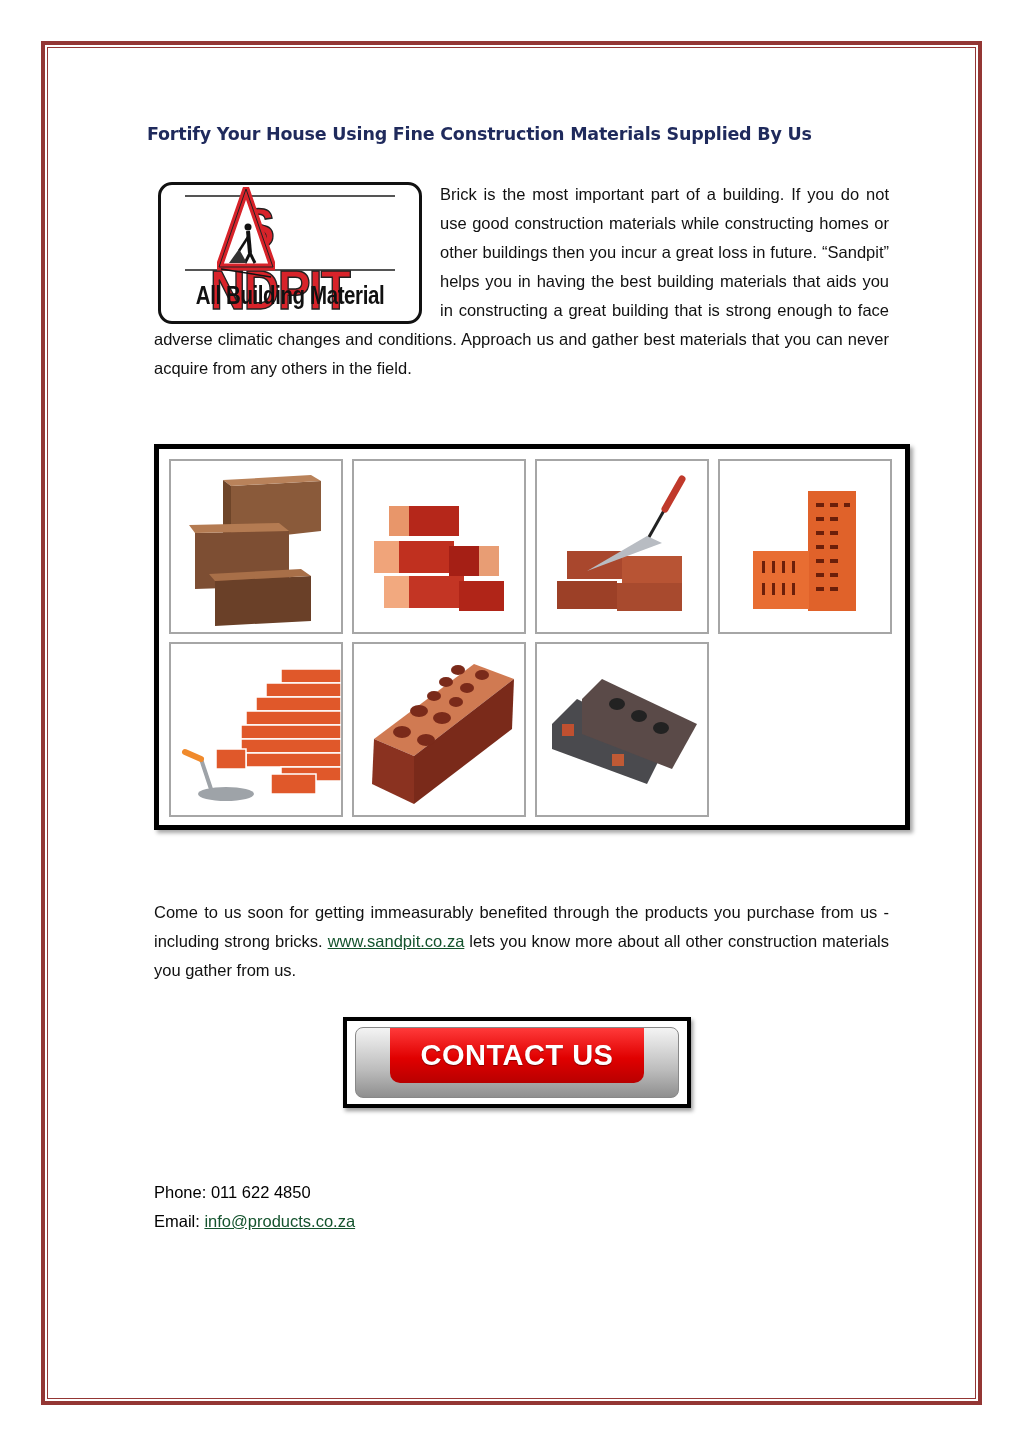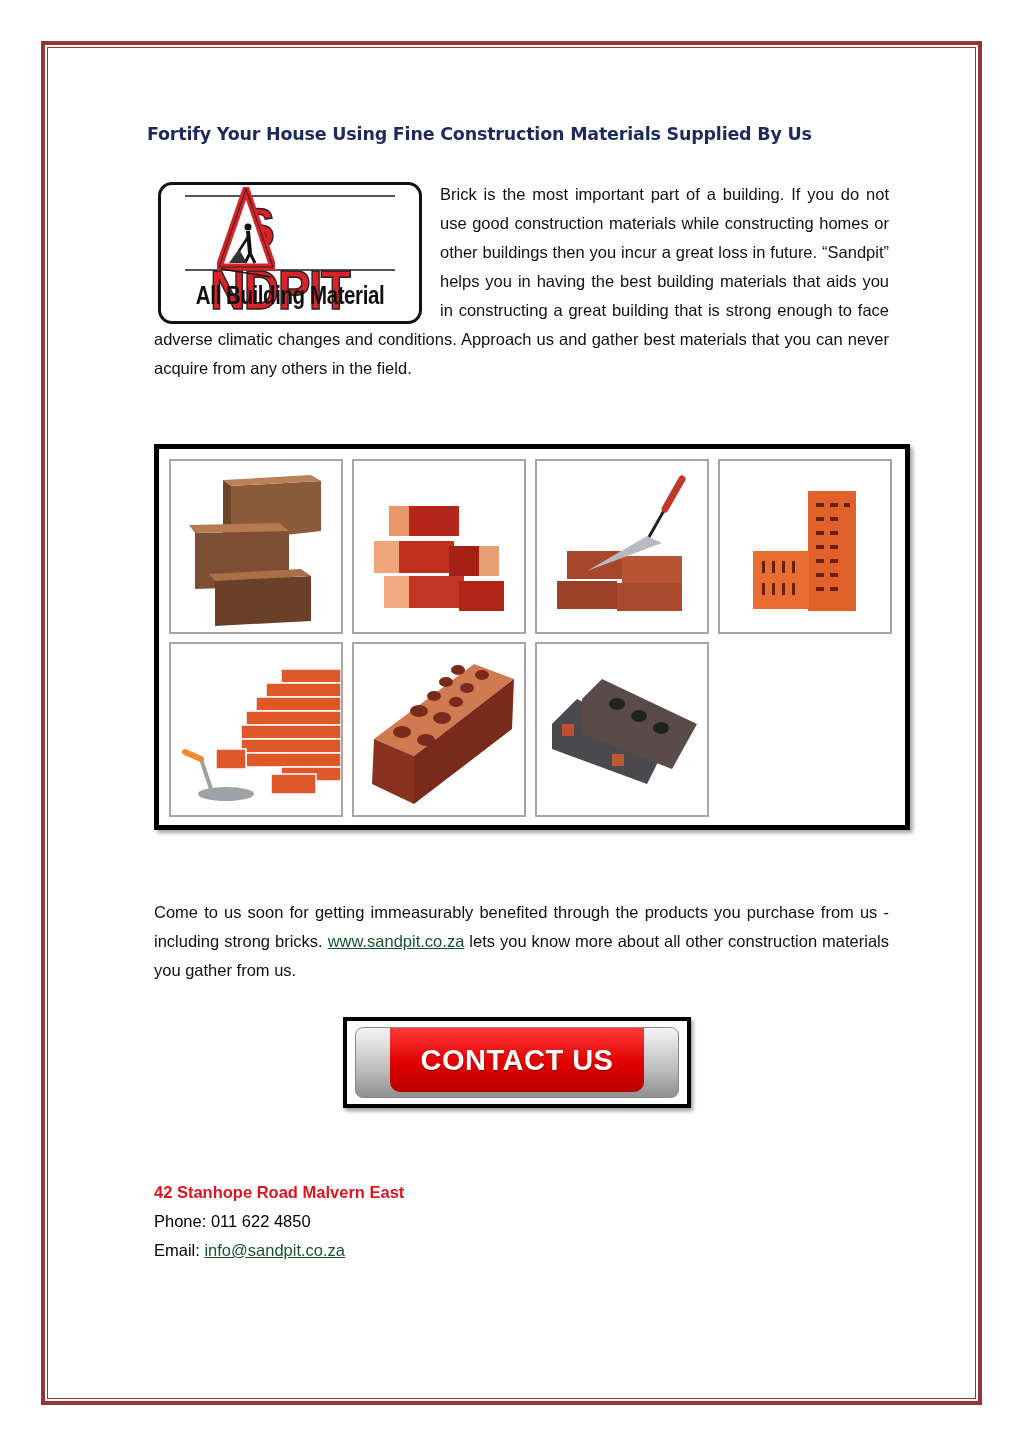--- a/index.html
+++ b/index.html
@@ -51,21 +51,21 @@
     .link { color: #14532d; text-decoration: underline; }
     .contact-wrap {
       position: absolute; left: 343px; top: 1017px; width: 348px; height: 91px; box-sizing: border-box;
       border: 4px solid #000; background: #fff; box-shadow: 2px 3px 4px rgba(0,0,0,0.4);
     }
     .contact-btn {
       position: absolute; left: 8px; top: 6px; right: 8px; bottom: 6px; border-radius: 8px;
       background: linear-gradient(#f4f4f4, #bdbdbd 60%, #8f8f8f); border: 1px solid #888;
     }
     .contact-red {
-      position: absolute; left: 34px; right: 34px; top: 0; height: 64px; border-radius: 0 0 10px 10px;
+      position: absolute; left: 34px; right: 34px; top: 0; height: 55px; border-radius: 0 0 10px 10px;
       background: linear-gradient(#ff3a3a, #e00000 55%, #b80000);
       display: flex; align-items: center; justify-content: center;
       font-family: "Liberation Sans", sans-serif; font-weight: bold; font-size: 29px; color: #fff;
       letter-spacing: 0.5px; text-shadow: 0 1px 1px rgba(0,0,0,0.4);
     }
     .address { position: absolute; left: 154px; top: 1178px; font-family: "Liberation Sans", sans-serif; font-size: 16.5px; line-height: 29px; }
     .address .addr { color: #e0141e; font-weight: bold; }
     .address .lbl { font-weight: normal; }
   </style>
 </head>
@@ -226,20 +226,19 @@
   <span>Come to us soon for getting immeasurably benefited through the products you purchase from us - including strong bricks. </span><a class="link">www.sandpit.co.za</a><span> lets you know more about all other construction materials you gather from us.</span>
 </div>
 
 <div class="contact-wrap">
   <div class="contact-btn">
     <div class="contact-red">CONTACT US</div>
   </div>
 </div>
 
 <div class="address">
-  <div class="addr">42 Stanhope Road Malvern East</div>
   <div>
     <span class="lbl">Phone</span><span>: </span><span>011 622 4850</span>
   </div>
   <div>
-    <span class="lbl">Email</span><span>: </span><a class="link">info@sandpit.co.za</a>
+    <span class="lbl">Email</span><span>: </span><a class="link">info@products.co.za</a>
   </div>
 </div>
 
 </body></html>

